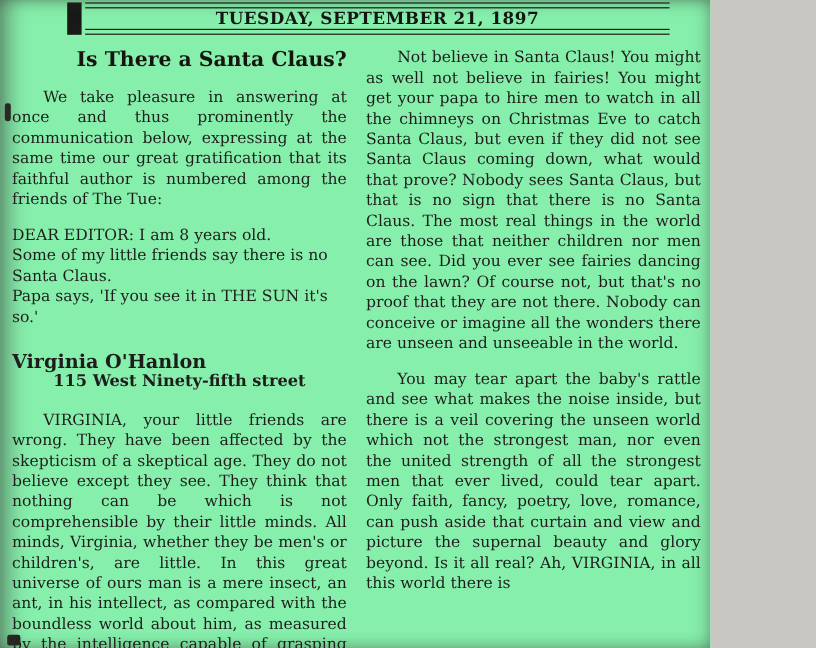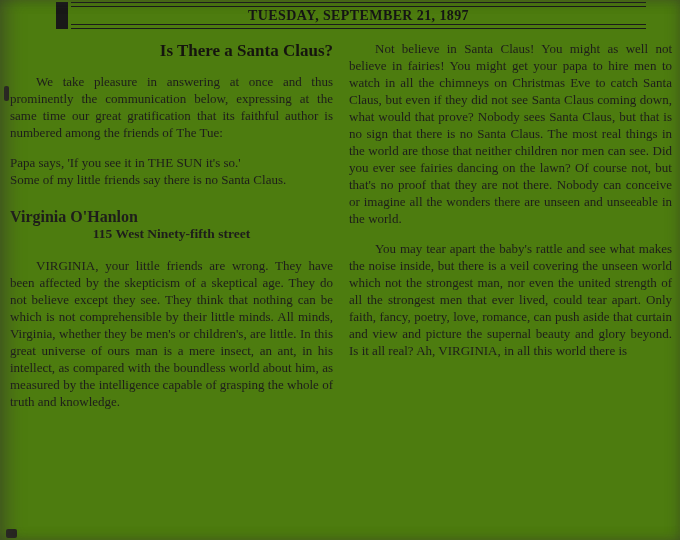--- a/index.html
+++ b/index.html
@@ -3,25 +3,24 @@
 <meta charset="utf-8">
 <style>
   html, body { margin: 0; padding: 0; }
   body {
     width: 680px; height: 540px; overflow: hidden;
     background: #c9c7c2;
     font-family: "DejaVu Serif", "Liberation Serif", serif;
   }
   .page {
     position: relative;
-    width: 680px; height: 540px;
-    background: #4d7c0f;
+    width: 592px; height: 540px;
+    background: #86efac;
     color: #1e1d1b;
     overflow: hidden;
-    font-family: Liberation Serif, serif;
   }
   .page::after {
     content: "";
     position: absolute; inset: 0;
     pointer-events: none;
     box-shadow:
       inset 14px 0 18px -8px rgba(55,53,50,0.55),
       inset -9px 0 14px -8px rgba(55,53,50,0.40),
       inset 0 9px 14px -10px rgba(55,53,50,0.40),
       inset 0 -9px 14px -10px rgba(55,53,50,0.30);
@@ -101,22 +100,23 @@
   </div>
 
   <div class="columns">
 
     <div class="col">
       <div class="article-title">Is There a Santa Claus?</div>
 
       <p class="para indent">We take pleasure in answering at once and thus prominently the communication below, expressing at the same time our great gratification that its faithful author is numbered among the friends of The Tue:</p>
 
       <div class="letter">
+        <div class="letter-line">DEAR EDITOR: I am 8 years old.</div>
+        <div class="letter-line">Some of my little friends say there is no Santa Claus.</div>
         <div class="letter-line">Papa says, 'If you see it in THE SUN it's so.'</div>
-        <div class="letter-line">Some of my little friends say there is no Santa Claus.</div>
       </div>
 
       <div class="sig-name">Virginia O'Hanlon</div>
       <div class="sig-addr">115 West Ninety-fifth street</div>
 
       <p class="para indent last">VIRGINIA, your little friends are wrong. They have been affected by the skepticism of a skeptical age. They do not believe except they see. They think that nothing can be which is not comprehensible by their little minds. All minds, Virginia, whether they be men's or children's, are little. In this great universe of ours man is a mere insect, an ant, in his intellect, as compared with the boundless world about him, as measured by the intelligence capable of grasping the whole of truth and knowledge.</p>
     </div>
 
     <div class="col">
       <p class="para indent">Not believe in Santa Claus! You might as well not believe in fairies! You might get your papa to hire men to watch in all the chimneys on Christmas Eve to catch Santa Claus, but even if they did not see Santa Claus coming down, what would that prove? Nobody sees Santa Claus, but that is no sign that there is no Santa Claus. The most real things in the world are those that neither children nor men can see. Did you ever see fairies dancing on the lawn? Of course not, but that's no proof that they are not there. Nobody can conceive or imagine all the wonders there are unseen and unseeable in the world.</p>

